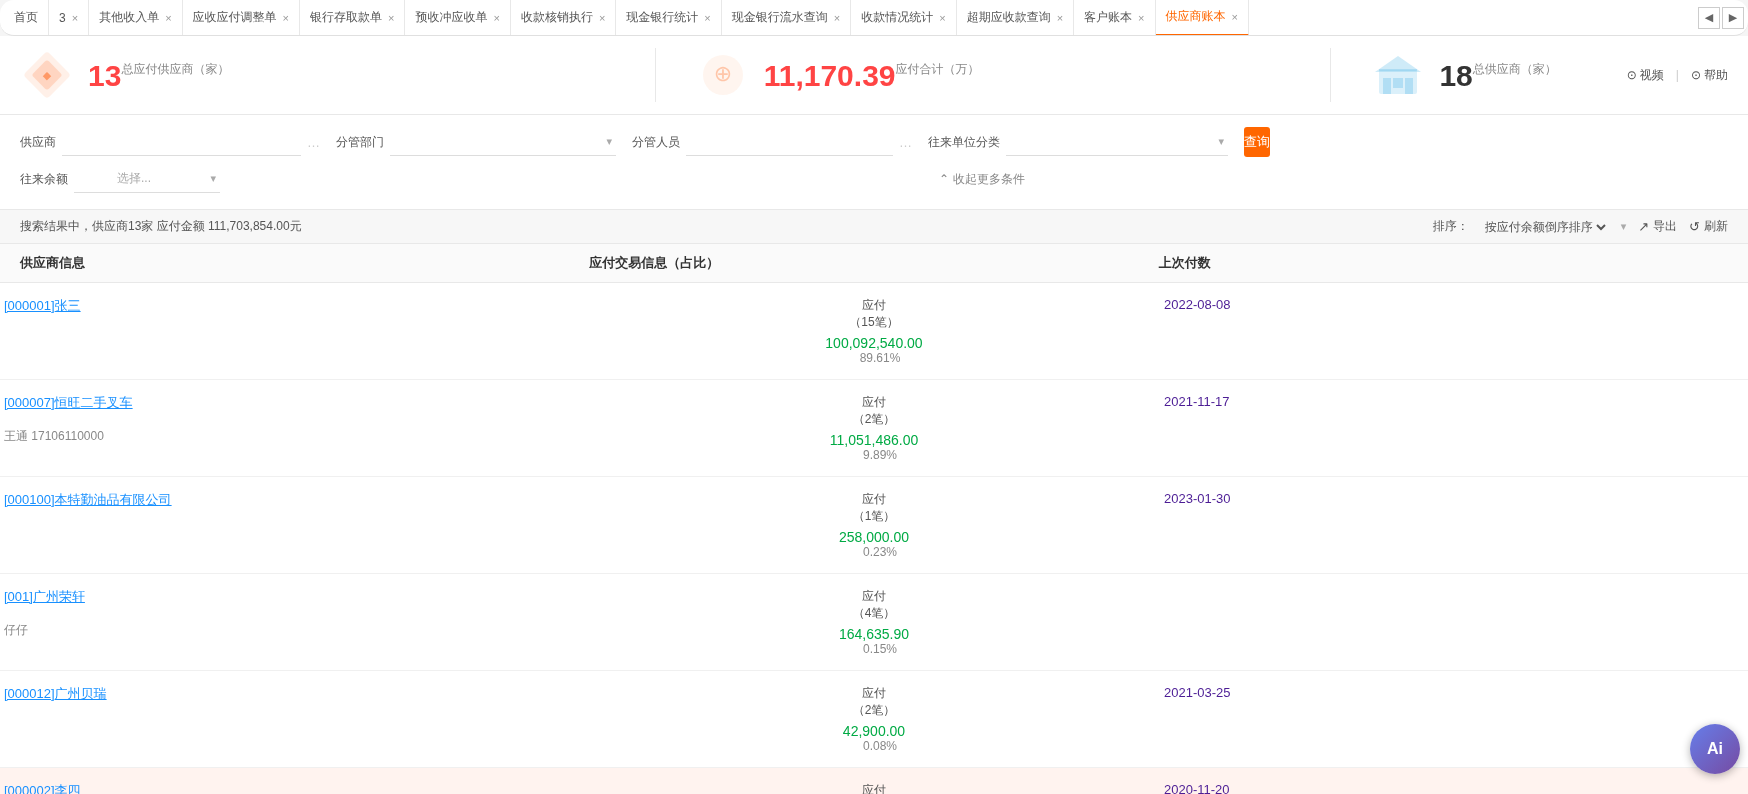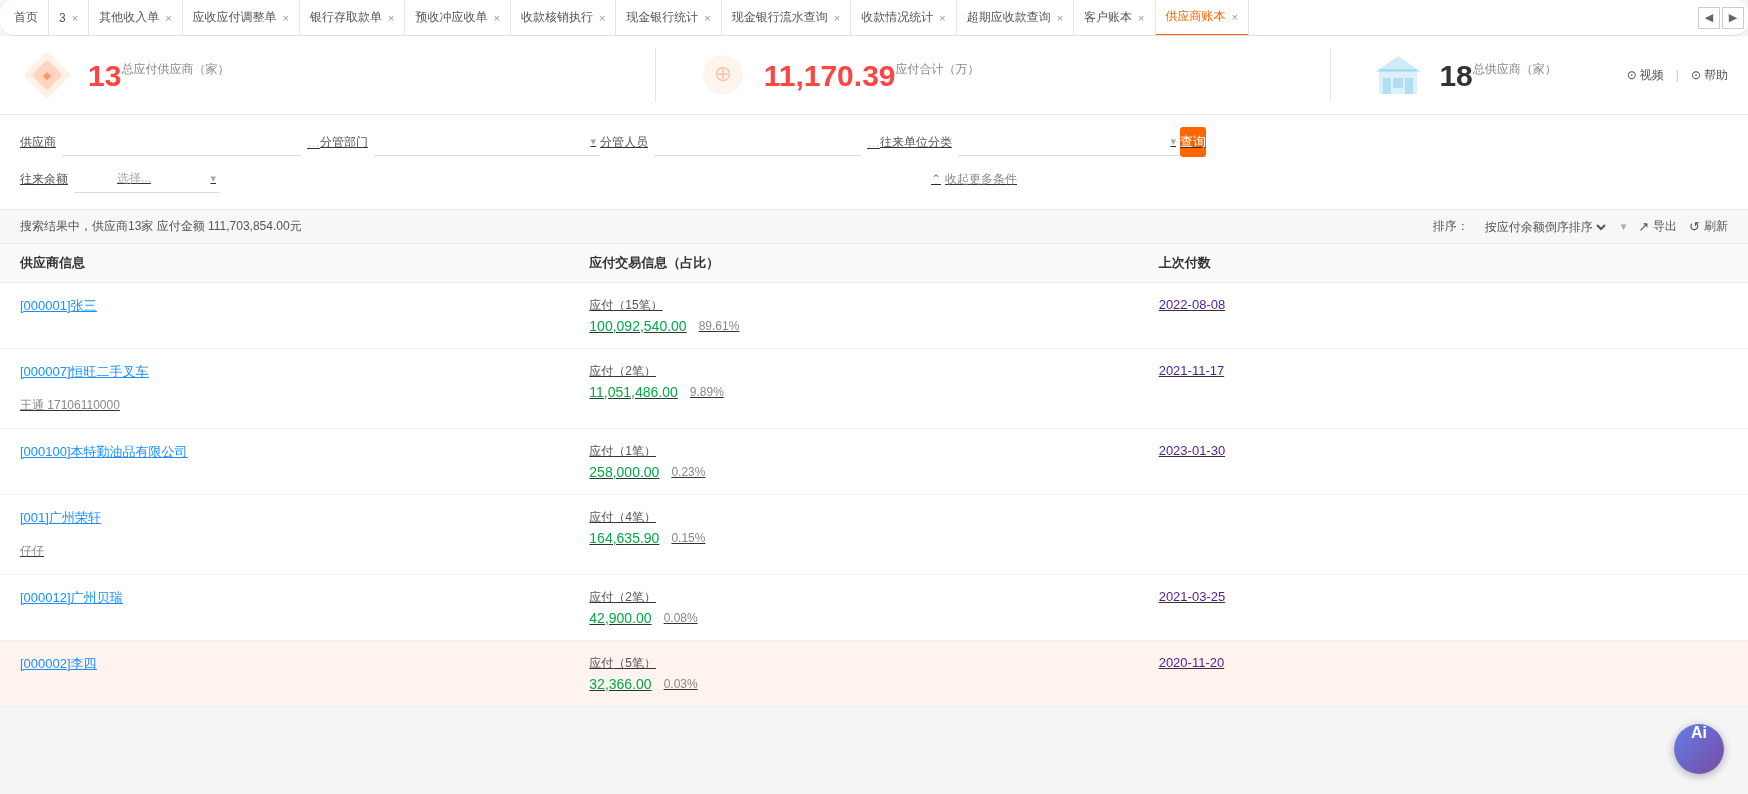--- a/index.html
+++ b/index.html
@@ -96,22 +96,22 @@
 
     
     .filter-area {
       background: #fff;
       padding: 12px 20px 8px;
       border-bottom: 1px solid #e8e8e8;
     }
     .filter-row {
       display: flex;
       align-items: center;
+      gap: 16px;
       margin-bottom: 8px;
-      text-decoration: underline;
     }
     .filter-item {
       display: flex;
       align-items: center;
       gap: 6px;
       flex: 1;
     }
     .filter-label { font-size: 12px; color: #555; white-space: nowrap; flex-shrink: 0; }
     .filter-input {
       flex: 1;
@@ -205,51 +205,51 @@
       padding: 10px 20px;
       background: #fafafa;
       border-bottom: 1px solid #e8e8e8;
       font-weight: bold;
       font-size: 13px;
       color: #333;
     }
     .table-row {
       display: grid;
       grid-template-columns: 1fr 1fr 1fr;
-      padding: 14px 20px;
+      padding: 14px 4px;
       border-bottom: 1px solid #f0f0f0;
       align-items: start;
       min-height: 64px;
-      text-decoration: underline;
     }
     .table-row.highlight { background: #fff3ef; }
     .supplier-link {
       color: #1890ff;
       text-decoration: underline;
       cursor: pointer;
       font-size: 13px;
     }
     .supplier-sub { font-size: 12px; color: #888; margin-top: 16px; }
     .transaction-cell { display: flex; flex-direction: column; gap: 4px; }
     .trans-desc { font-size: 12px; color: #555; }
     .trans-amount { font-size: 14px; color: #00aa44; font-weight: 500; }
     .trans-pct { font-size: 12px; color: #888; margin-left: 12px; }
-    .trans-row { display: flex; align-items: center; }
+    .trans-row { display: flex; align-items: center; flex-direction: column; }
     .last-pay { font-size: 13px; color: #4c1d95; }
 
     
     .ai-badge {
       position: fixed;
       bottom: 20px;
-      right: 24px;
+      right: 8px;
       width: 50px;
       height: 50px;
       background: linear-gradient(135deg, #667eea, #764ba2);
       border-radius: 50%;
       display: flex;
+      align-items: center;
       justify-content: center;
       color: #fff;
       font-size: 16px;
       font-weight: bold;
       cursor: pointer;
       box-shadow: 0 2px 8px rgba(0,0,0,0.3);
     }
   </style>
 </head>
 <body>

